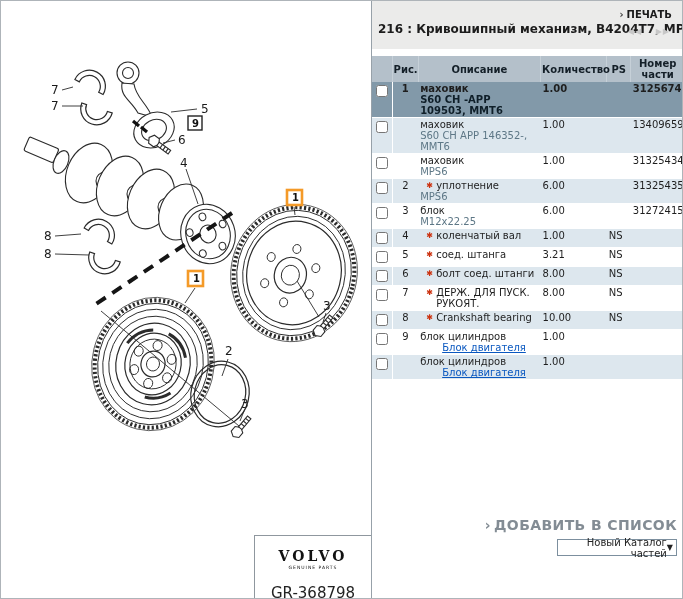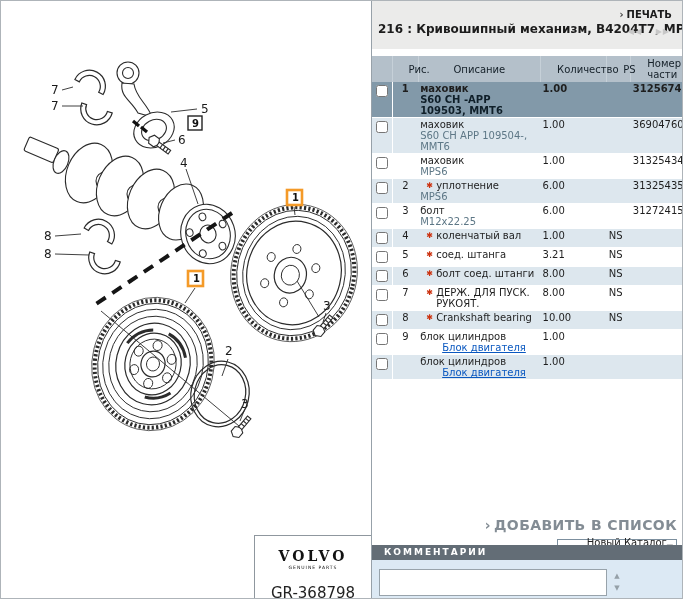--- a/index.html
+++ b/index.html
@@ -20,21 +20,21 @@
   .rp-header { position:relative; height:48px; background:#ebebea; }
   .page-title { position:absolute; left:6px; top:21px; font-size:12px; font-weight:bold; color:#1c1c1c; white-space:nowrap; }
   .print-link { position:absolute; right:12px; top:8px; font-size:10px; font-weight:bold; color:#1b1b1b;
                 text-decoration:none; cursor:pointer; }
   .print-link .chev { margin-right:3px; color:#3a3a3a; }
   .pager { position:absolute; right:14px; top:26px; font-size:8px; color:#c7c7c7; letter-spacing:1px; }
   .pager span { margin-left:10px; cursor:pointer; }
 
   
   table.parts { width:100%; border-collapse:collapse; margin-top:7px; font-size:10px; color:#1e1e1e; table-layout:fixed; }
-  table.parts th { background:#b4c0ca; color:#141f28; font-weight:normal; font-size:10px; padding:2px 16px;
+  table.parts th { background:#b4c0ca; color:#141f28; font-weight:bold; font-size:10px; padding:2px 1px;
                    line-height:11px; text-align:center; border-left:1px solid #c6d0d8; }
   table.parts th:first-child { border-left:none; }
   table.parts td { padding:1px 2px; line-height:11px; vertical-align:top; border-bottom:1px solid #fff; }
   col.c-cb{width:20px;} col.c-fig{width:26px;} col.c-desc{width:122px;} col.c-qty{width:66px;} col.c-ps{width:24px;} col.c-part{width:53px;}
   tr.alt { background:#dde7ee; }
   tr.sel { background:#8299a9; font-weight:bold; }
   td.cb { text-align:center; border-right:1px solid #fff; }
   td.cb input { width:12px; height:12px; margin-top:2px; }
   td.fig { text-align:center; }
   .dline { display:flex; }
@@ -262,25 +262,25 @@
         <td class="ps"></td>
         <td class="part">31256743</td>
       </tr>
           <tr class="alt">
         <td class="cb"><input type="checkbox" style=""></td>
         <td class="fig c-fig-val"></td>
         <td class="desc">
           <div class="dline">
                 <span class="dname">маховик</span>
               </div>
-          <div class="dsub">S60 CH APP 109504-, MMT6</div>
-        </td>
-        <td class="qty">1.00</td>
-        <td class="ps"></td>
-        <td class="part">36904760</td>
+          <div class="dsub">S60 CH APP 146352-, MMT6</div>
+        </td>
+        <td class="qty">1.00</td>
+        <td class="ps"></td>
+        <td class="part">13409659</td>
       </tr>
           <tr>
         <td class="cb"><input type="checkbox" style=""></td>
         <td class="fig c-fig-val"></td>
         <td class="desc">
           <div class="dline">
                 <span class="dname">маховик</span>
               </div>
           <div class="dsub">MPS6</div>
         </td>
@@ -300,21 +300,21 @@
         </td>
         <td class="qty">6.00</td>
         <td class="ps"></td>
         <td class="part">31325435</td>
       </tr>
           <tr>
         <td class="cb"><input type="checkbox" style=""></td>
         <td class="fig c-fig-val">3</td>
         <td class="desc">
           <div class="dline">
-                <span class="dname">болт</span>
+                <span class="dname">блок</span>
               </div>
           <div class="dsub">M12x22.25</div>
         </td>
         <td class="qty">6.00</td>
         <td class="ps"></td>
         <td class="part">31272415</td>
       </tr>
           <tr class="alt">
         <td class="cb"><input type="checkbox" style=""></td>
         <td class="fig c-fig-val">4</td>
@@ -415,24 +415,14 @@
     </table>
 
     <div class="actions">
       <a class="add-list"><span class="chev">›</span><span>ДОБАВИТЬ В СПИСОК</span></a>
       <div class="catalog-select">
         <span>Новый Каталог частей</span>
         <span class="arrow">▼</span>
       </div>
     </div>
 
-    <div class="comments">
-      <div class="comments-bar">КОММЕНТАРИИ</div>
-      <div class="comments-panel">
-        <textarea value="" style=""></textarea>
-        <div class="fake-scroll">
-          <div>▲</div>
-          <div>▼</div>
-        </div>
-      </div>
-    </div>
   </div>
 </div>
 
 </body></html>

